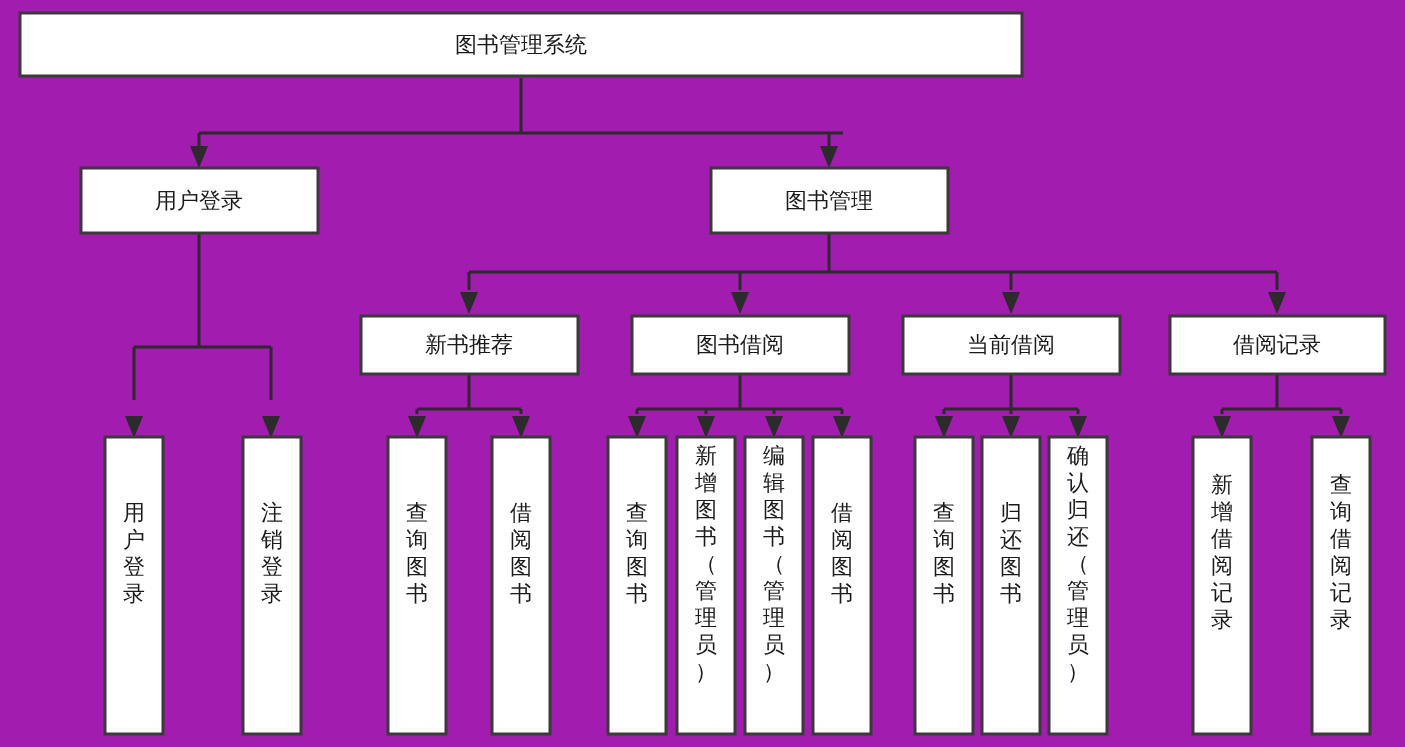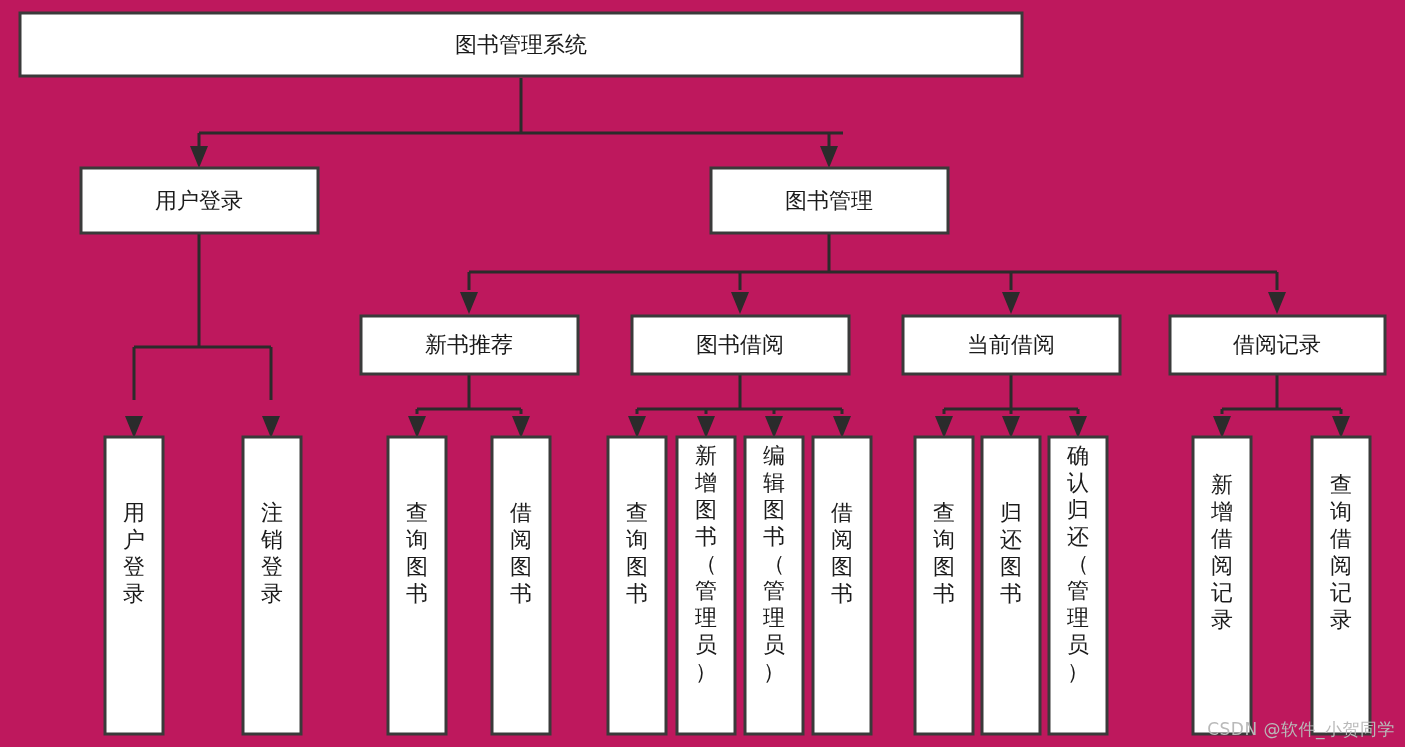--- a/index.html
+++ b/index.html
@@ -10,21 +10,21 @@
   body {
     width: 1405px;
     height: 747px;
     font-family: "DejaVu Sans", "Liberation Sans", sans-serif;
     overflow: hidden;
   }
   #diagram-root {
     position: relative;
     width: 1405px;
     height: 747px;
-    background: #be185d;
+    background: #a21caf;
   }
   svg.diagram {
     display: block;
     width: 1405px;
     height: 747px;
   }
   .node-rect {
     fill: #ffffff;
     stroke: #3a3a3a;
     stroke-width: 3;
@@ -234,15 +234,14 @@
       <text class="node-label-vertical" x="1222" y="492"><tspan x="1222" y="492">新</tspan><tspan x="1222" y="519">增</tspan><tspan x="1222" y="546">借</tspan><tspan x="1222" y="573">阅</tspan><tspan x="1222" y="600">记</tspan><tspan x="1222" y="627">录</tspan></text>
     </g>
 
     <g>
       <rect class="node-rect" x="1312" y="437" width="58" height="297"></rect>
       <text class="node-label-vertical" x="1341" y="492"><tspan x="1341" y="492">查</tspan><tspan x="1341" y="519">询</tspan><tspan x="1341" y="546">借</tspan><tspan x="1341" y="573">阅</tspan><tspan x="1341" y="600">记</tspan><tspan x="1341" y="627">录</tspan></text>
     </g>
 
   </svg>
 
-  <div class="watermark">CSDN @软件_小贺同学</div>
 
 </div>
 
 </body></html>

